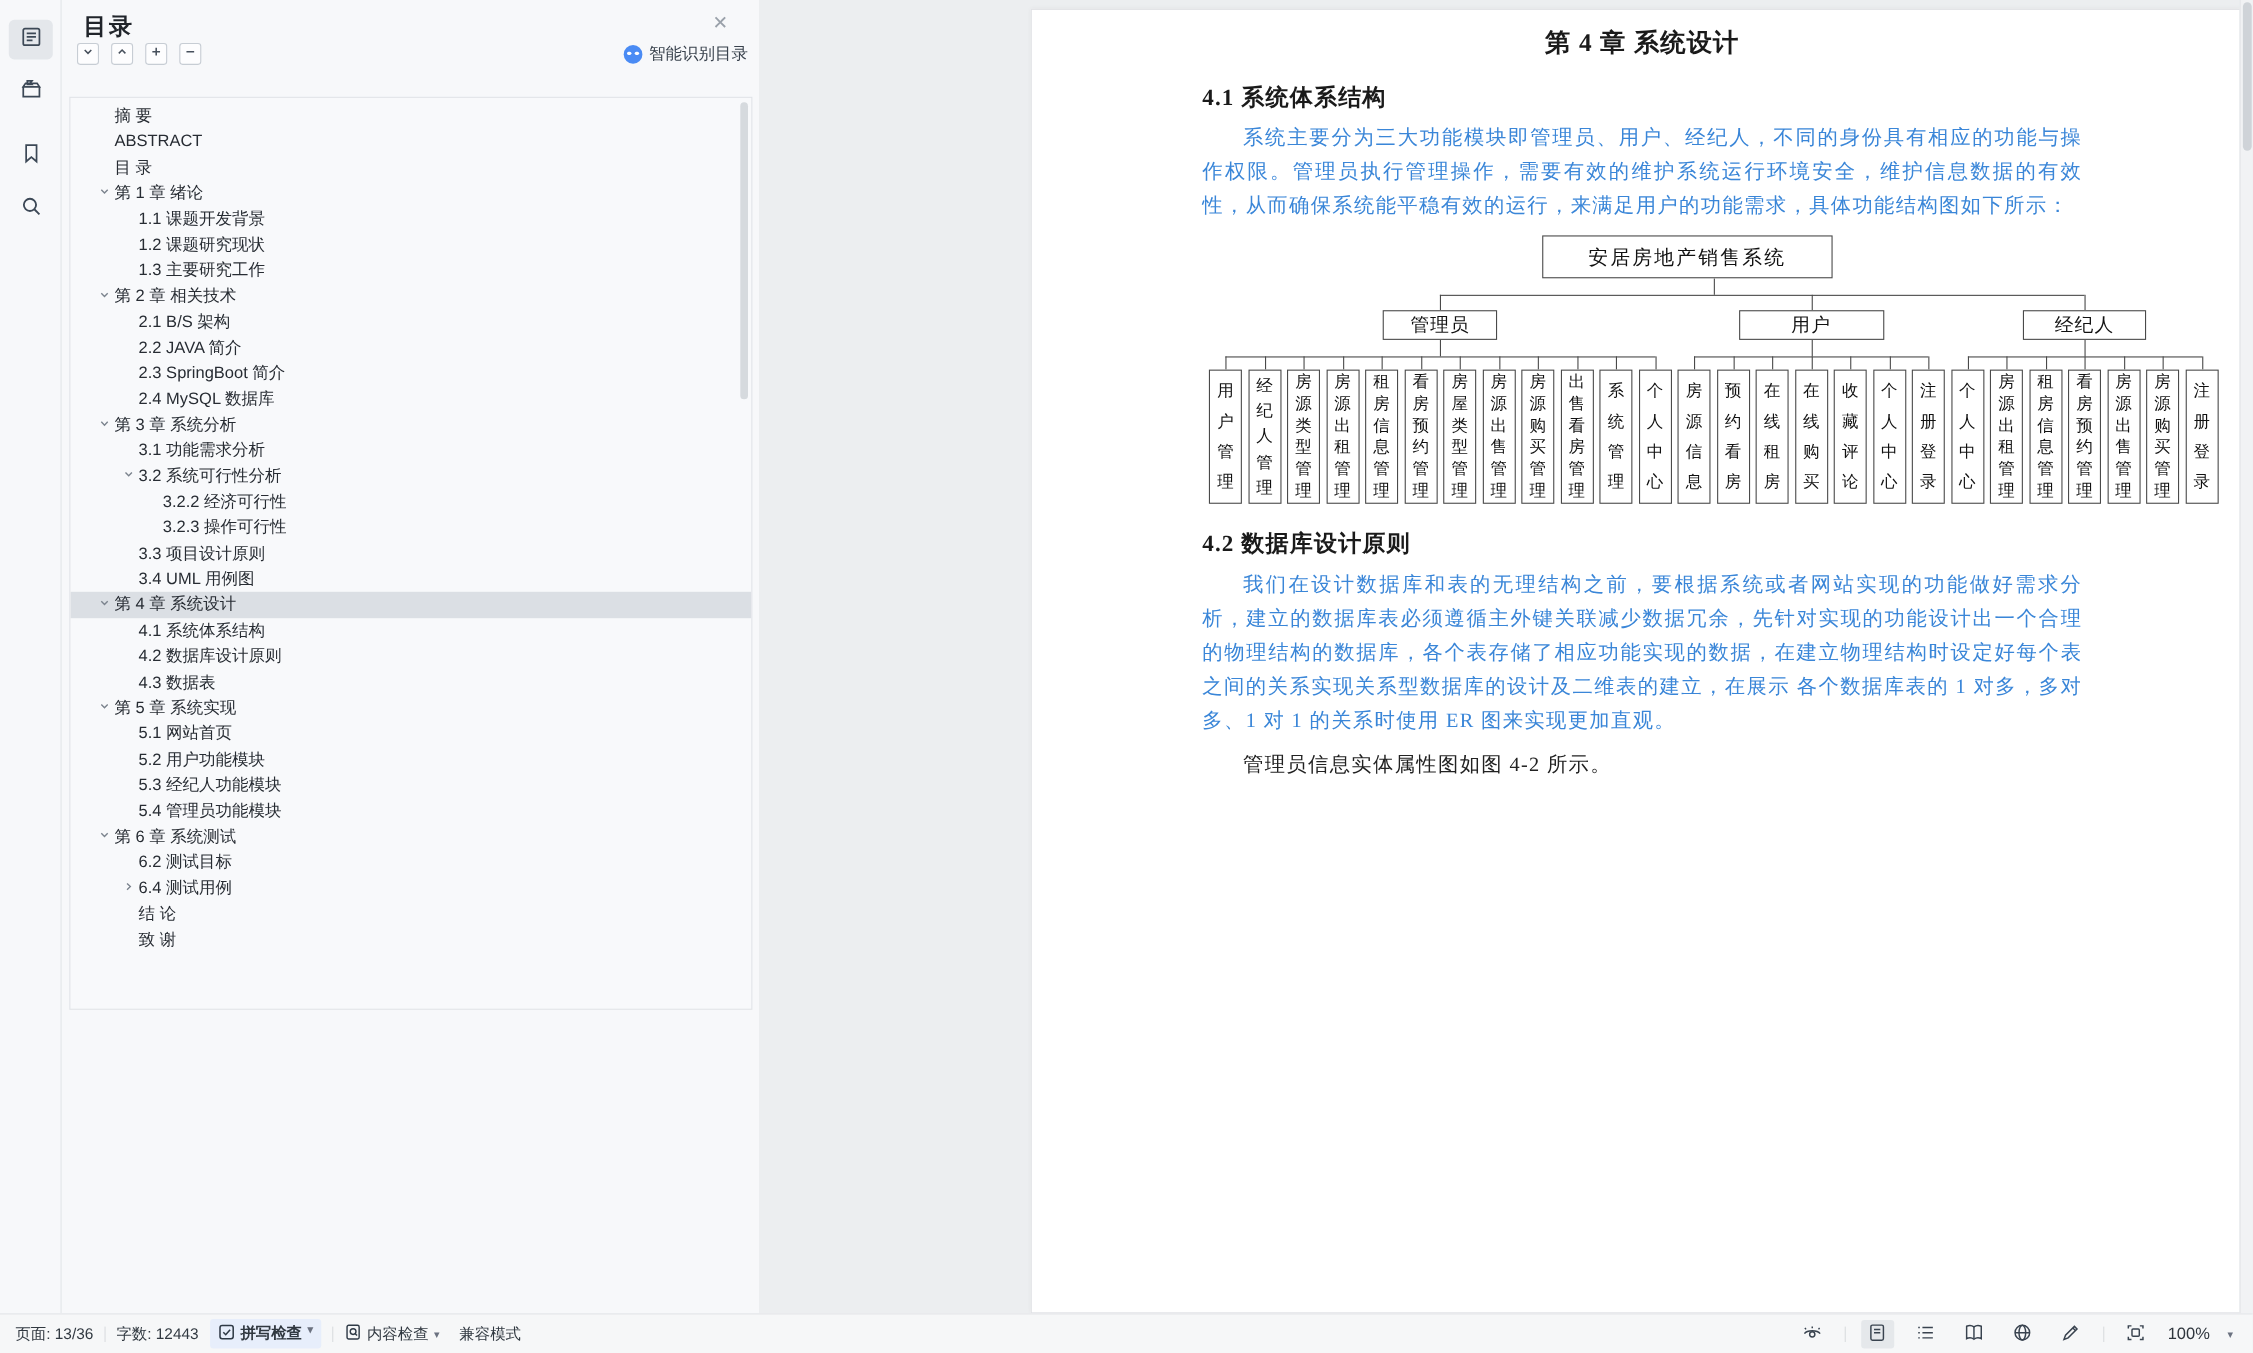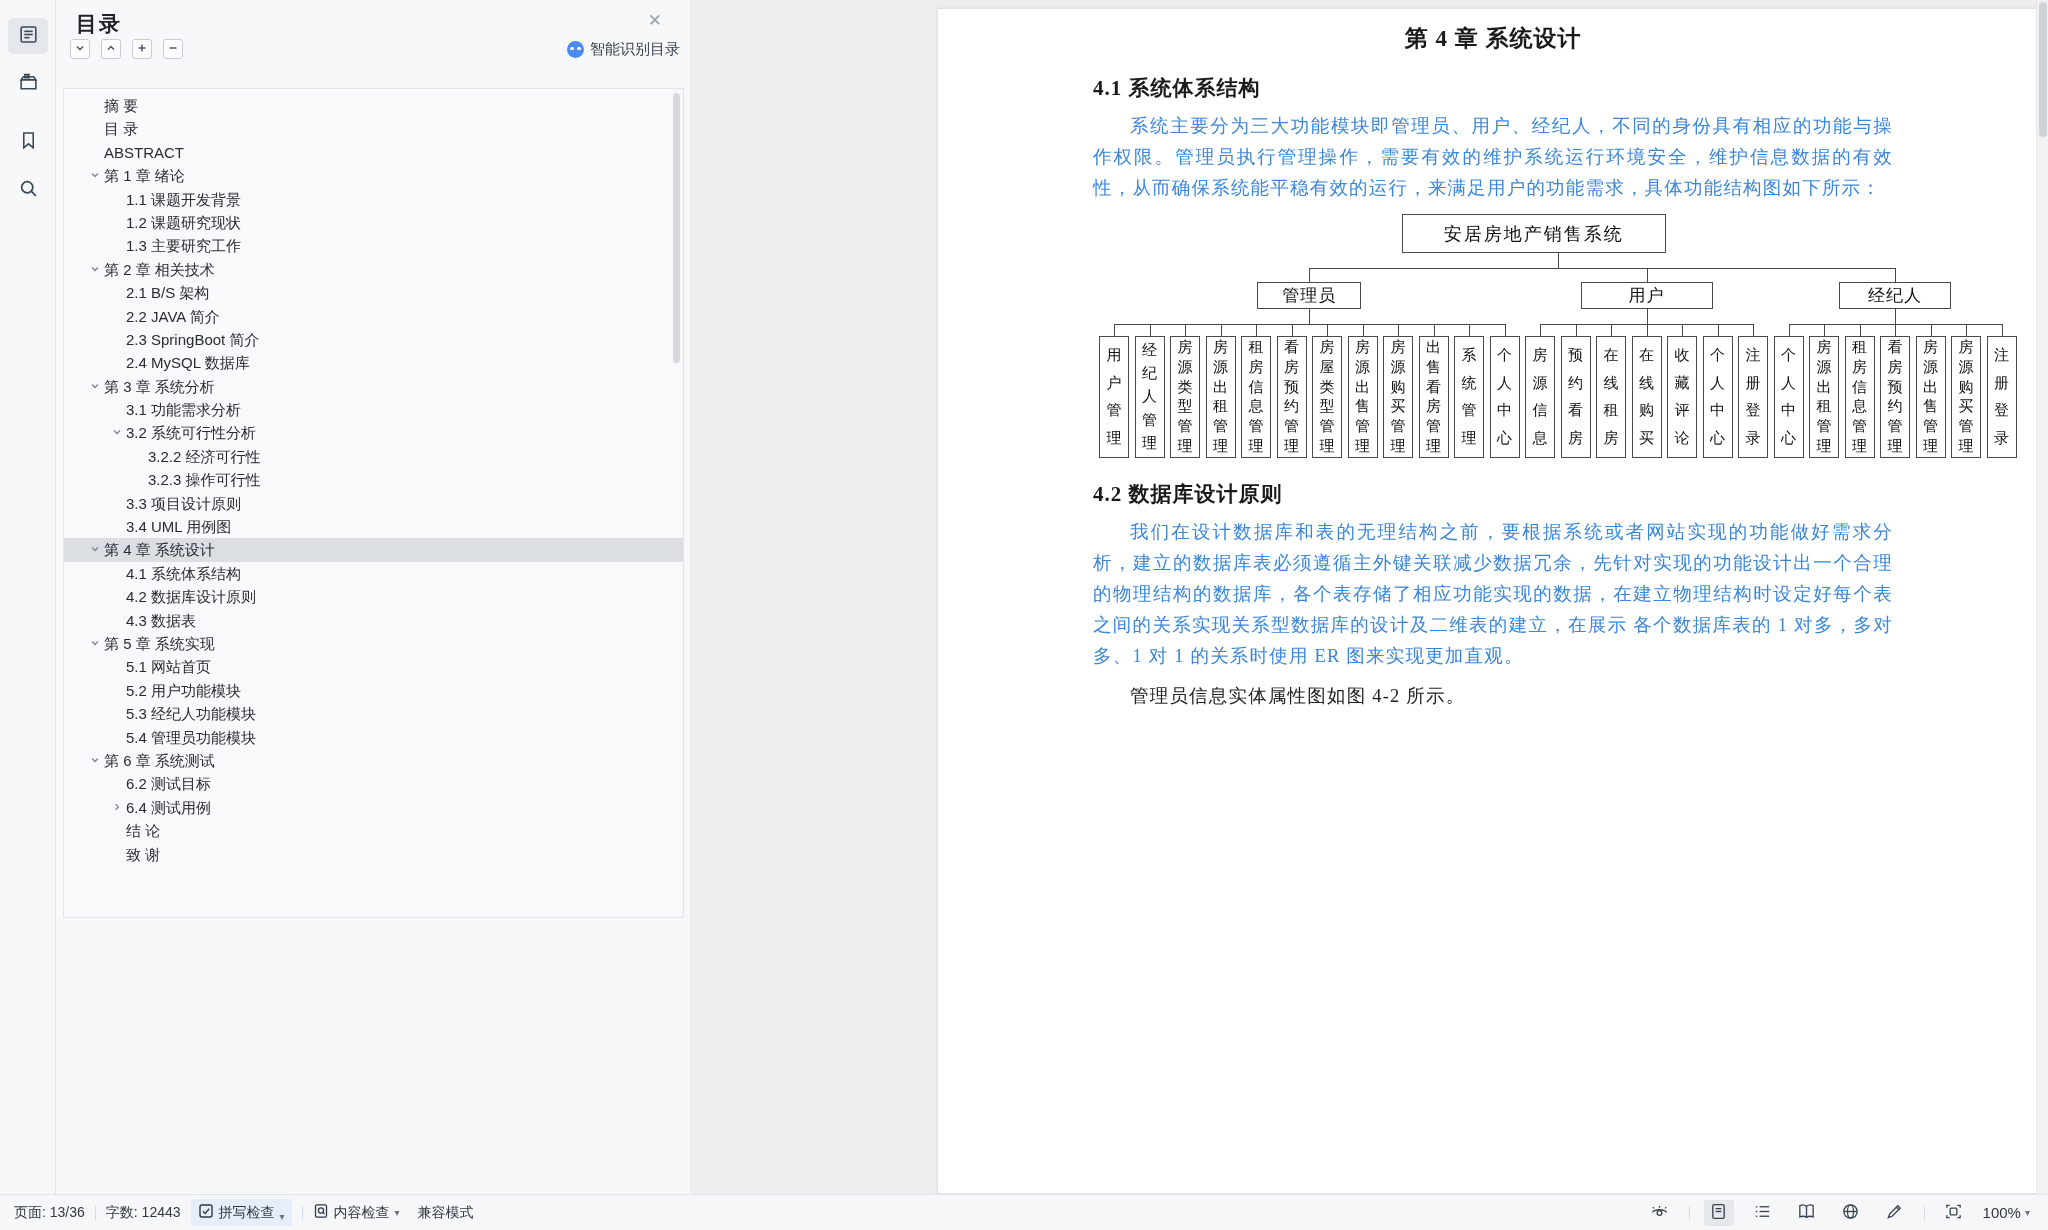--- a/index.html
+++ b/index.html
@@ -53,29 +53,29 @@
   .fig-caption { width:935px; text-align:center; font-size:17px; color:#111; margin-top:4px; letter-spacing:1px; }
 
   
   .win-scroll { position:absolute; right:0; top:0; width:12px; height:1194px; background:#f1f2f4; border-left:1px solid #e4e6e9; }
   .win-thumb { position:absolute; left:2px; top:2px; width:8px; height:135px; border-radius:4px; background:#cfd3d8; }
 
   
   .statusbar { position:absolute; left:0; bottom:0; width:2048px; height:36px; background:#f6f7f8; border-top:1px solid #e3e5e8; display:flex; align-items:center; font-size:14px; color:#303840; z-index:6; }
   .sb-left { display:flex; align-items:center; gap:10px; padding-left:14px; }
   .sb-sep { width:1px; height:14px; background:#d9dcdf; }
-  .sb-chip { display:flex; align-items:flex-end; gap:5px; padding:4px 7px; border-radius:3px; cursor:pointer; }
+  .sb-chip { display:flex; align-items:flex-start; gap:5px; padding:4px 7px; border-radius:3px; cursor:pointer;font-weight:bold; }
   .sb-chip.spell { background:#e7eefb; }
   .sb-item { display:flex; align-items:center; gap:5px; cursor:pointer; }
   .caret { font-size:10px; color:#6b7280; }
   .sb-right { margin-left:auto; display:flex; align-items:center; gap:14px; padding-right:18px; }
   .sb-ico { width:30px; height:26px; display:flex; align-items:center; justify-content:center; color:#39434f; border-radius:3px; cursor:pointer; }
   .sb-ico.active { background:#e5e8eb; }
   .sb-ico svg { width:19px; height:19px; }
-  .zoom-ctl { display:flex; align-items:center; gap:4px; cursor:pointer; }
+  .zoom-ctl { display:flex; align-items:center; gap:16px; cursor:pointer; }
   .zoom-val { font-size:15px; color:#2f363d; }
 </style>
 </head>
 <body>
 
 <div class="rail">
   <div class="rail-btn active" style="top:18px">
     <span>
       <svg viewBox="0 0 20 20" fill="none" stroke="currentColor" stroke-width="1.5">
         <rect x="3" y="2.8" width="14" height="14.4" rx="1.5"></rect>
@@ -148,22 +148,22 @@
   </div>
 
   <div class="smart">
     <span class="smart-ico"></span>
     <span class="smart-label">智能识别目录</span>
   </div>
 
   <div class="toc-list">
     <div class="toc-rows" id="tocRows">
         <div class="trow" style="padding-left: 40px;"><span>摘  要</span></div>
+        <div class="trow" style="padding-left: 40px;"><span>ABSTRACT</span></div>
         <div class="trow" style="padding-left: 40px;"><span>目  录</span></div>
-        <div class="trow" style="padding-left: 40px;"><span>ABSTRACT</span></div>
         <div class="trow" style="padding-left: 40px;"><span class="chev"><svg viewBox="0 0 12 12" fill="none" stroke="currentColor" stroke-width="1.5">
               <path d="M2.5 4.2 L6 7.8 L9.5 4.2"></path>
             </svg></span><span>第 1 章 绪论</span></div>
         <div class="trow" style="padding-left: 62px;"><span>1.1 课题开发背景</span></div>
         <div class="trow" style="padding-left: 62px;"><span>1.2 课题研究现状</span></div>
         <div class="trow" style="padding-left: 62px;"><span>1.3 主要研究工作</span></div>
         <div class="trow" style="padding-left: 40px;"><span class="chev"><svg viewBox="0 0 12 12" fill="none" stroke="currentColor" stroke-width="1.5">
               <path d="M2.5 4.2 L6 7.8 L9.5 4.2"></path>
             </svg></span><span>第 2 章 相关技术</span></div>
         <div class="trow" style="padding-left: 62px;"><span>2.1 B/S 架构</span></div>

